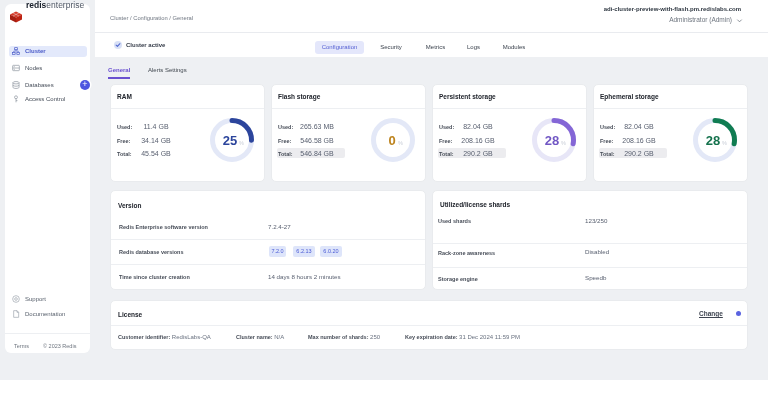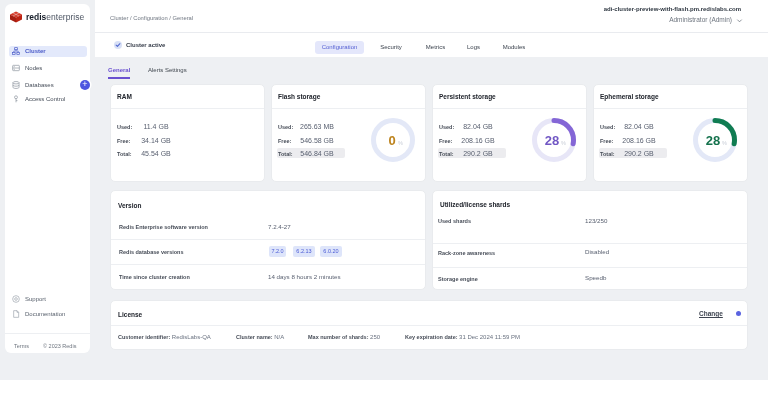--- a/index.html
+++ b/index.html
@@ -53,21 +53,21 @@
 
   <div class="abs sidebar"></div>
   <div class="abs" style="left:9px; top:11px;">
     <svg width="14" height="12" viewBox="0 0 32 28">
       <polygon points="16,1 30,8 16,15 2,8" fill="#d53927"></polygon>
       <polygon points="2,8 16,15 16,27 2,20" fill="#a41e11"></polygon>
       <polygon points="30,8 16,15 16,27 30,20" fill="#bc2313"></polygon>
       <path d="M9 4.5 L23 11.5 M23 4.5 L9 11.5" stroke="#e9e2e0" stroke-width="1.1" fill="none"></path>
     </svg>
   </div>
-  <div class="abs" style="left:26px; top:12px; font-size:8.5px; line-height:11px; color:#181f2b;"><b>redis</b><span style="color:#4d5563; font-weight:normal;">enterprise</span></div>
+  <div class="abs" style="left:26px; top:0; font-size:8.5px; line-height:11px; color:#181f2b;"><b>redis</b><span style="color:#4d5563; font-weight:normal;">enterprise</span></div>
 
   <div class="abs" style="left:9px; top:45.5px; width:78px; height:11px; background:#e3e9fb; border-radius:3px;"></div>
   <div class="menuitem" style="top:47px; color:#4a5ac8; font-weight:bold;">
     <svg width="8" height="8" viewBox="0 0 12 12">
         <rect x="4" y="1" width="4" height="3" fill="none" stroke="#4a5ac8"></rect>
         <rect x="0.7" y="8" width="4" height="3" fill="none" stroke="#4a5ac8"></rect>
         <rect x="7.3" y="8" width="4" height="3" fill="none" stroke="#4a5ac8"></rect>
         <path d="M6 4 V6 M2.7 8 V6 H9.3 V8" stroke="#4a5ac8" fill="none"></path>
       </svg>
     Cluster
@@ -122,20 +122,28 @@
 
   <div class="card" style="left:110px; top:84px; width:155px; height:98px;">
     <div class="abs title" style="left:6px; top:6.5px;">RAM</div>
     <div class="hdiv" style="top:22.5px;"></div>
     <div class="abs lbl" style="left:6px; top:38px;">Used:</div>
       <div class="abs sval" style="left:12px; top:37px; width:66px; text-align:center;">11.4 GB</div>
     <div class="abs lbl" style="left:6px; top:51.5px;">Free:</div>
       <div class="abs sval" style="left:12px; top:50.5px; width:66px; text-align:center;">34.14 GB</div>
     <div class="abs lbl" style="left:6px; top:65px;">Total:</div>
       <div class="abs sval" style="left:12px; top:64px; width:66px; text-align:center;">45.54 GB</div>
+    <div class="abs" style="left:99px; top:33px;">
+      <svg width="44" height="44" viewBox="0 0 44 44">
+        <circle cx="22" cy="22" r="19.5" fill="none" stroke="#e3e8f7" stroke-width="5"></circle>
+        <circle cx="22" cy="22" r="19.5" fill="none" stroke="#2c459c" stroke-width="5" stroke-linecap="round" stroke-dasharray="30.63 122.5" transform="rotate(-90 22 22)"></circle>
+        <text x="20" y="26.5" text-anchor="middle" font-size="13" font-weight="bold" fill="#2c459c">25</text>
+        <text x="29" y="27" font-size="5.5" fill="#c9ced8">%</text>
+      </svg>
+    </div>
   </div>
 
   <div class="card" style="left:271px; top:84px; width:155px; height:98px;">
     <div class="abs title" style="left:6px; top:6.5px;">Flash storage</div>
     <div class="hdiv" style="top:22.5px;"></div>
     <div class="abs lbl" style="left:6px; top:38px;">Used:</div>
       <div class="abs sval" style="left:12px; top:37px; width:66px; text-align:center;">265.63 MB</div>
     <div class="abs lbl" style="left:6px; top:51.5px;">Free:</div>
       <div class="abs sval" style="left:12px; top:50.5px; width:66px; text-align:center;">546.58 GB</div>
     <div class="abs" style="left:5px; top:63px; width:68px; height:10px; background:#ececef; border-radius:2px;"></div>

